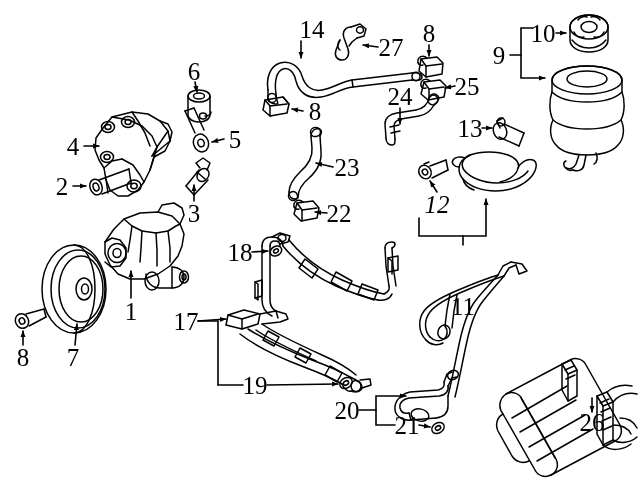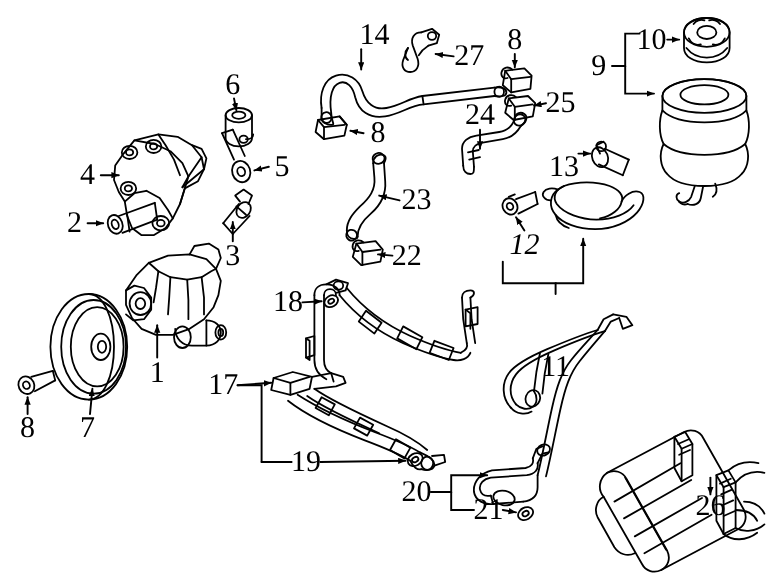--- a/index.html
+++ b/index.html
@@ -482,21 +482,21 @@
       <div class="callout-label" style="left: 194px; top: 213px;">3</div>
       <div class="callout-label" style="left: 73px; top: 146px;">4</div>
       <div class="callout-label" style="left: 235px; top: 139px;">5</div>
       <div class="callout-label" style="left: 194px; top: 71px;">6</div>
       <div class="callout-label" style="left: 73px; top: 357px;">7</div>
       <div class="callout-label" style="left: 23px; top: 357px;">8</div>
       <div class="callout-label" style="left: 499px; top: 55px;">9</div>
       <div class="callout-label" style="left: 543px; top: 33px;">10</div>
       <div class="callout-label" style="left: 463px; top: 266px; margin-top: 40px;">11</div>
       <div class="callout-label" style="left: 437px; top: 204px; font-style: italic;">12</div>
-      <div class="callout-label" style="left: 470px; top: 128px; margin-top: 11px;">13</div>
+      <div class="callout-label" style="left: 470px; top: 128px;">13</div>
       <div class="callout-label" style="left: 312px; top: 29px;">14</div>
       <div class="callout-label" style="left: 429px; top: 33px;">8</div>
       <div class="callout-label" style="left: 315px; top: 111px;">8</div>
       <div class="callout-label" style="left: 186px; top: 321px;">17</div>
       <div class="callout-label" style="left: 240px; top: 252px;">18</div>
       <div class="callout-label" style="left: 255px; top: 385px;">19</div>
       <div class="callout-label" style="left: 347px; top: 410px;">20</div>
       <div class="callout-label" style="left: 407px; top: 425px;">21</div>
       <div class="callout-label" style="left: 339px; top: 213px;">22</div>
       <div class="callout-label" style="left: 347px; top: 167px;">23</div>

